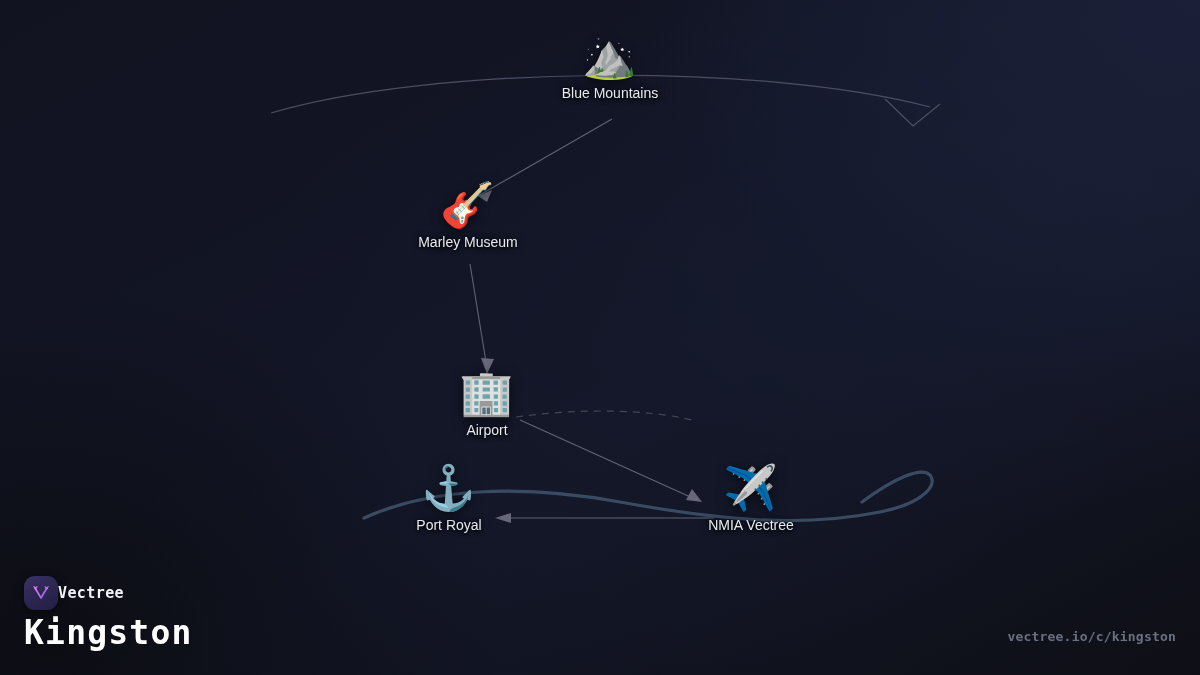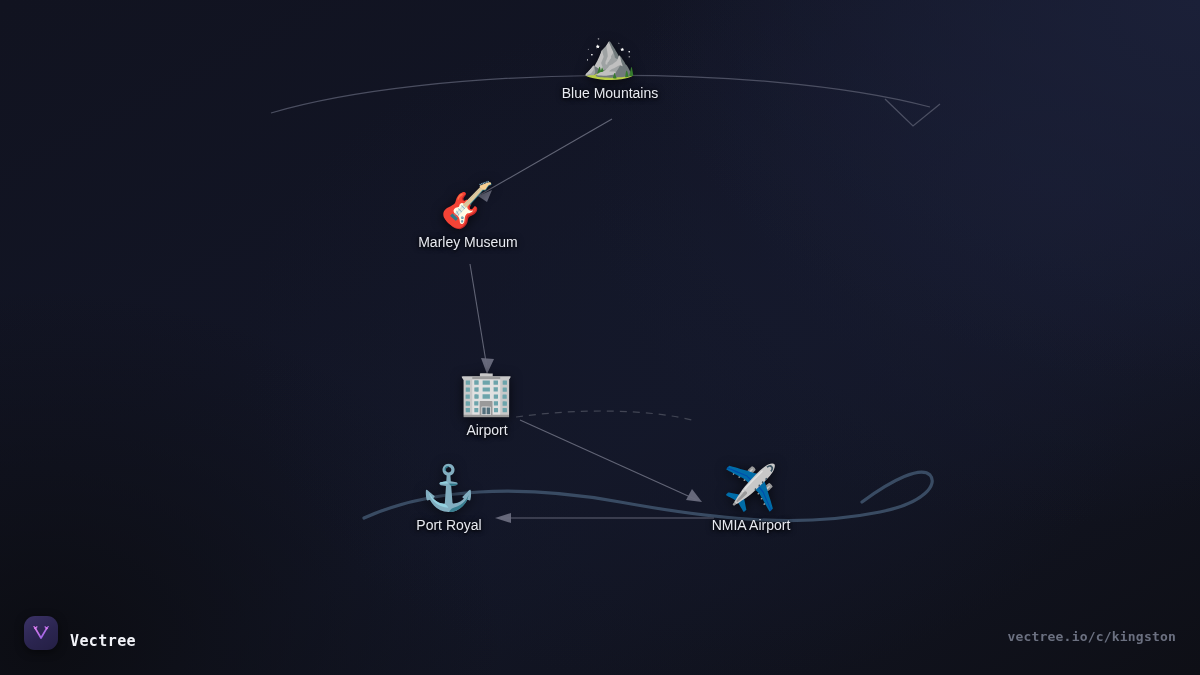--- a/index.html
+++ b/index.html
@@ -43,21 +43,21 @@
     color:#e9ebf2;
     white-space:nowrap;
     text-shadow:0 1px 3px rgba(0,0,0,.95), 0 0 6px rgba(0,0,0,.85);
   }
 
   
   #footer { position:absolute; left:0; right:0; bottom:0; height:115px; }
 
   #brand-row {
     position:absolute; left:24px; top:16px;
-    display:flex; align-items:flex-end; gap:12px;margin-top:40px;
+    display:flex; align-items:center; gap:0;
   }
   #brand-mark {
     width:34px; height:34px; border-radius:11px;
     background:linear-gradient(150deg,#3b3266 0%,#2b2550 55%,#241f44 100%);
     display:flex; align-items:center; justify-content:center;
     box-shadow:0 2px 8px rgba(0,0,0,.5);
   }
   #brand-name {
     font-family:"DejaVu Sans Mono", monospace;
     font-size:15px; font-weight:bold;
@@ -134,21 +134,21 @@
     <div class="node-label">Airport</div>
   </div>
 
   <div class="node" style="left:449px; top:497px;">
     <div class="node-emoji">⚓</div>
     <div class="node-label">Port Royal</div>
   </div>
 
   <div class="node" style="left:751px; top:497px;">
     <div class="node-emoji">✈️</div>
-    <div class="node-label">NMIA Airport</div>
+    <div class="node-label">NMIA Vectree</div>
   </div>
 
 </div>
 
 <div id="footer">
 
   <div id="brand-row">
     <div id="brand-mark">
       <svg width="20" height="20" viewBox="0 0 24 24" aria-hidden="true">
         <defs>
@@ -160,16 +160,17 @@
         <path d="M5.2 6.4 L12 18 L18.8 6.4" fill="none" stroke="url(#vg)" stroke-width="2.1" stroke-linecap="round" stroke-linejoin="round"></path>
         <path d="M5.2 6.4 L3.6 4.3 M5.2 6.4 L7.2 4.6
                  M18.8 6.4 L20.6 4.3 M18.8 6.4 L16.8 4.6" fill="none" stroke="url(#vg)" stroke-width="1.5" stroke-linecap="round"></path>
         <circle cx="5.2" cy="6.4" r="1.35" fill="#e07ff0"></circle>
         <circle cx="18.8" cy="6.4" r="1.35" fill="#e07ff0"></circle>
       </svg>
     </div>
     <div id="brand-name">Vectree</div>
   </div>
 
+  <div id="page-title">Kingston</div>
 
   <div id="footer-url">vectree.io/c/kingston</div>
 
 </div>
 
 </body></html>

